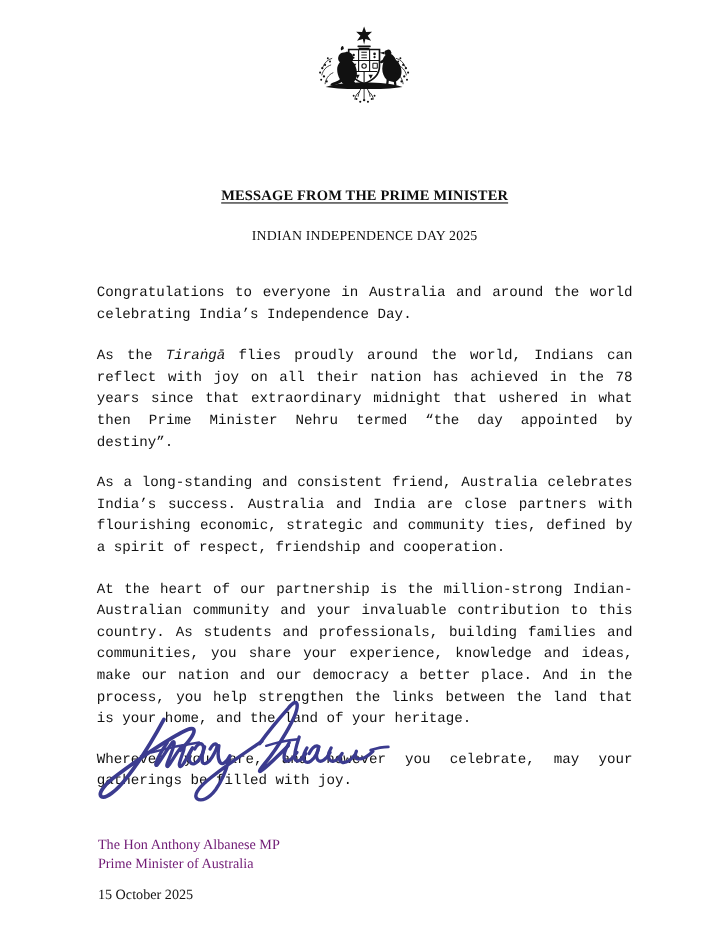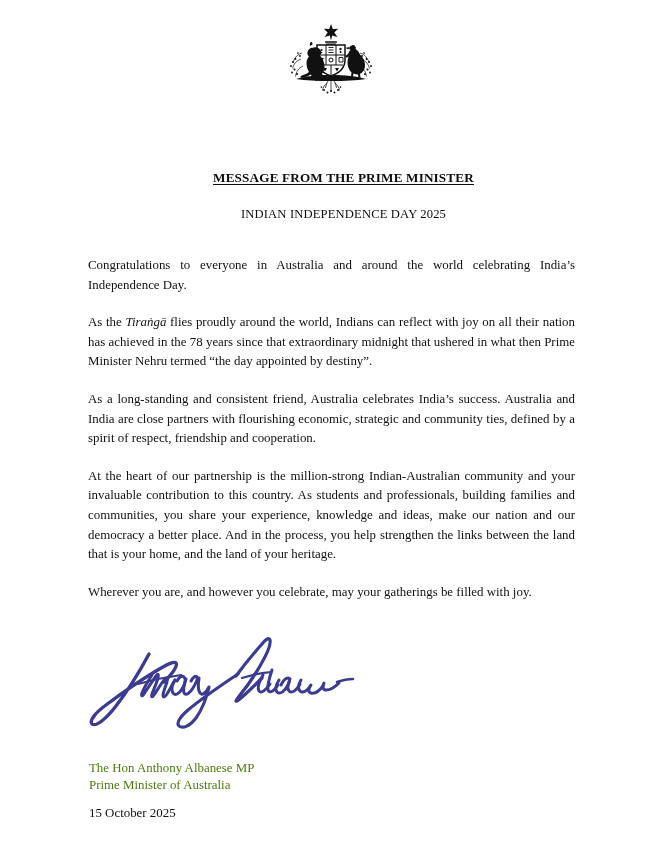--- a/index.html
+++ b/index.html
@@ -41,21 +41,21 @@
     font-size: 12.5px;
     letter-spacing: 1.1px;
     color: #1a1a1a;
     font-family: "Liberation Serif", "DejaVu Serif", serif;
   }
 
   
   .heading-block {
     position: absolute;
     top: 170px;
-    left: 100px;
+    left: 88px;
     width: 487px;
     text-align: center;
   }
   .doc-heading {
     font-size: 13.2px;
     font-weight: bold;
     letter-spacing: 0.15px;
     text-decoration: underline;
     text-underline-offset: 2px;
     color: #0d0d0d;
@@ -76,20 +76,21 @@
     width: 487px;
   }
   .para {
     text-align: justify;
     font-size: 12.9px;
     line-height: 19.6px;
     margin: 0 0 18px 0;
     color: #111111;
     -webkit-hyphens: none;
     hyphens: none;
+    font-family: Liberation Mono, monospace;
   }
   .para:last-child { margin-bottom: 0; }
   .para em { font-style: italic; }
 
   
   .signature-area {
     position: absolute;
     top: 632px;
     left: 86px;
     width: 300px;
@@ -104,21 +105,21 @@
   
   .signoff {
     position: absolute;
     top: 760px;
     left: 89px;
     width: 400px;
   }
   .signoff-line {
     font-size: 12.9px;
     line-height: 16.5px;
-    color: #4d7c0f;
+    color: #701a75;
   }
   .date-line {
     position: absolute;
     top: 806px;
     left: 89px;
     font-size: 12.9px;
     color: #111111;
   }
 </style>
 </head>

